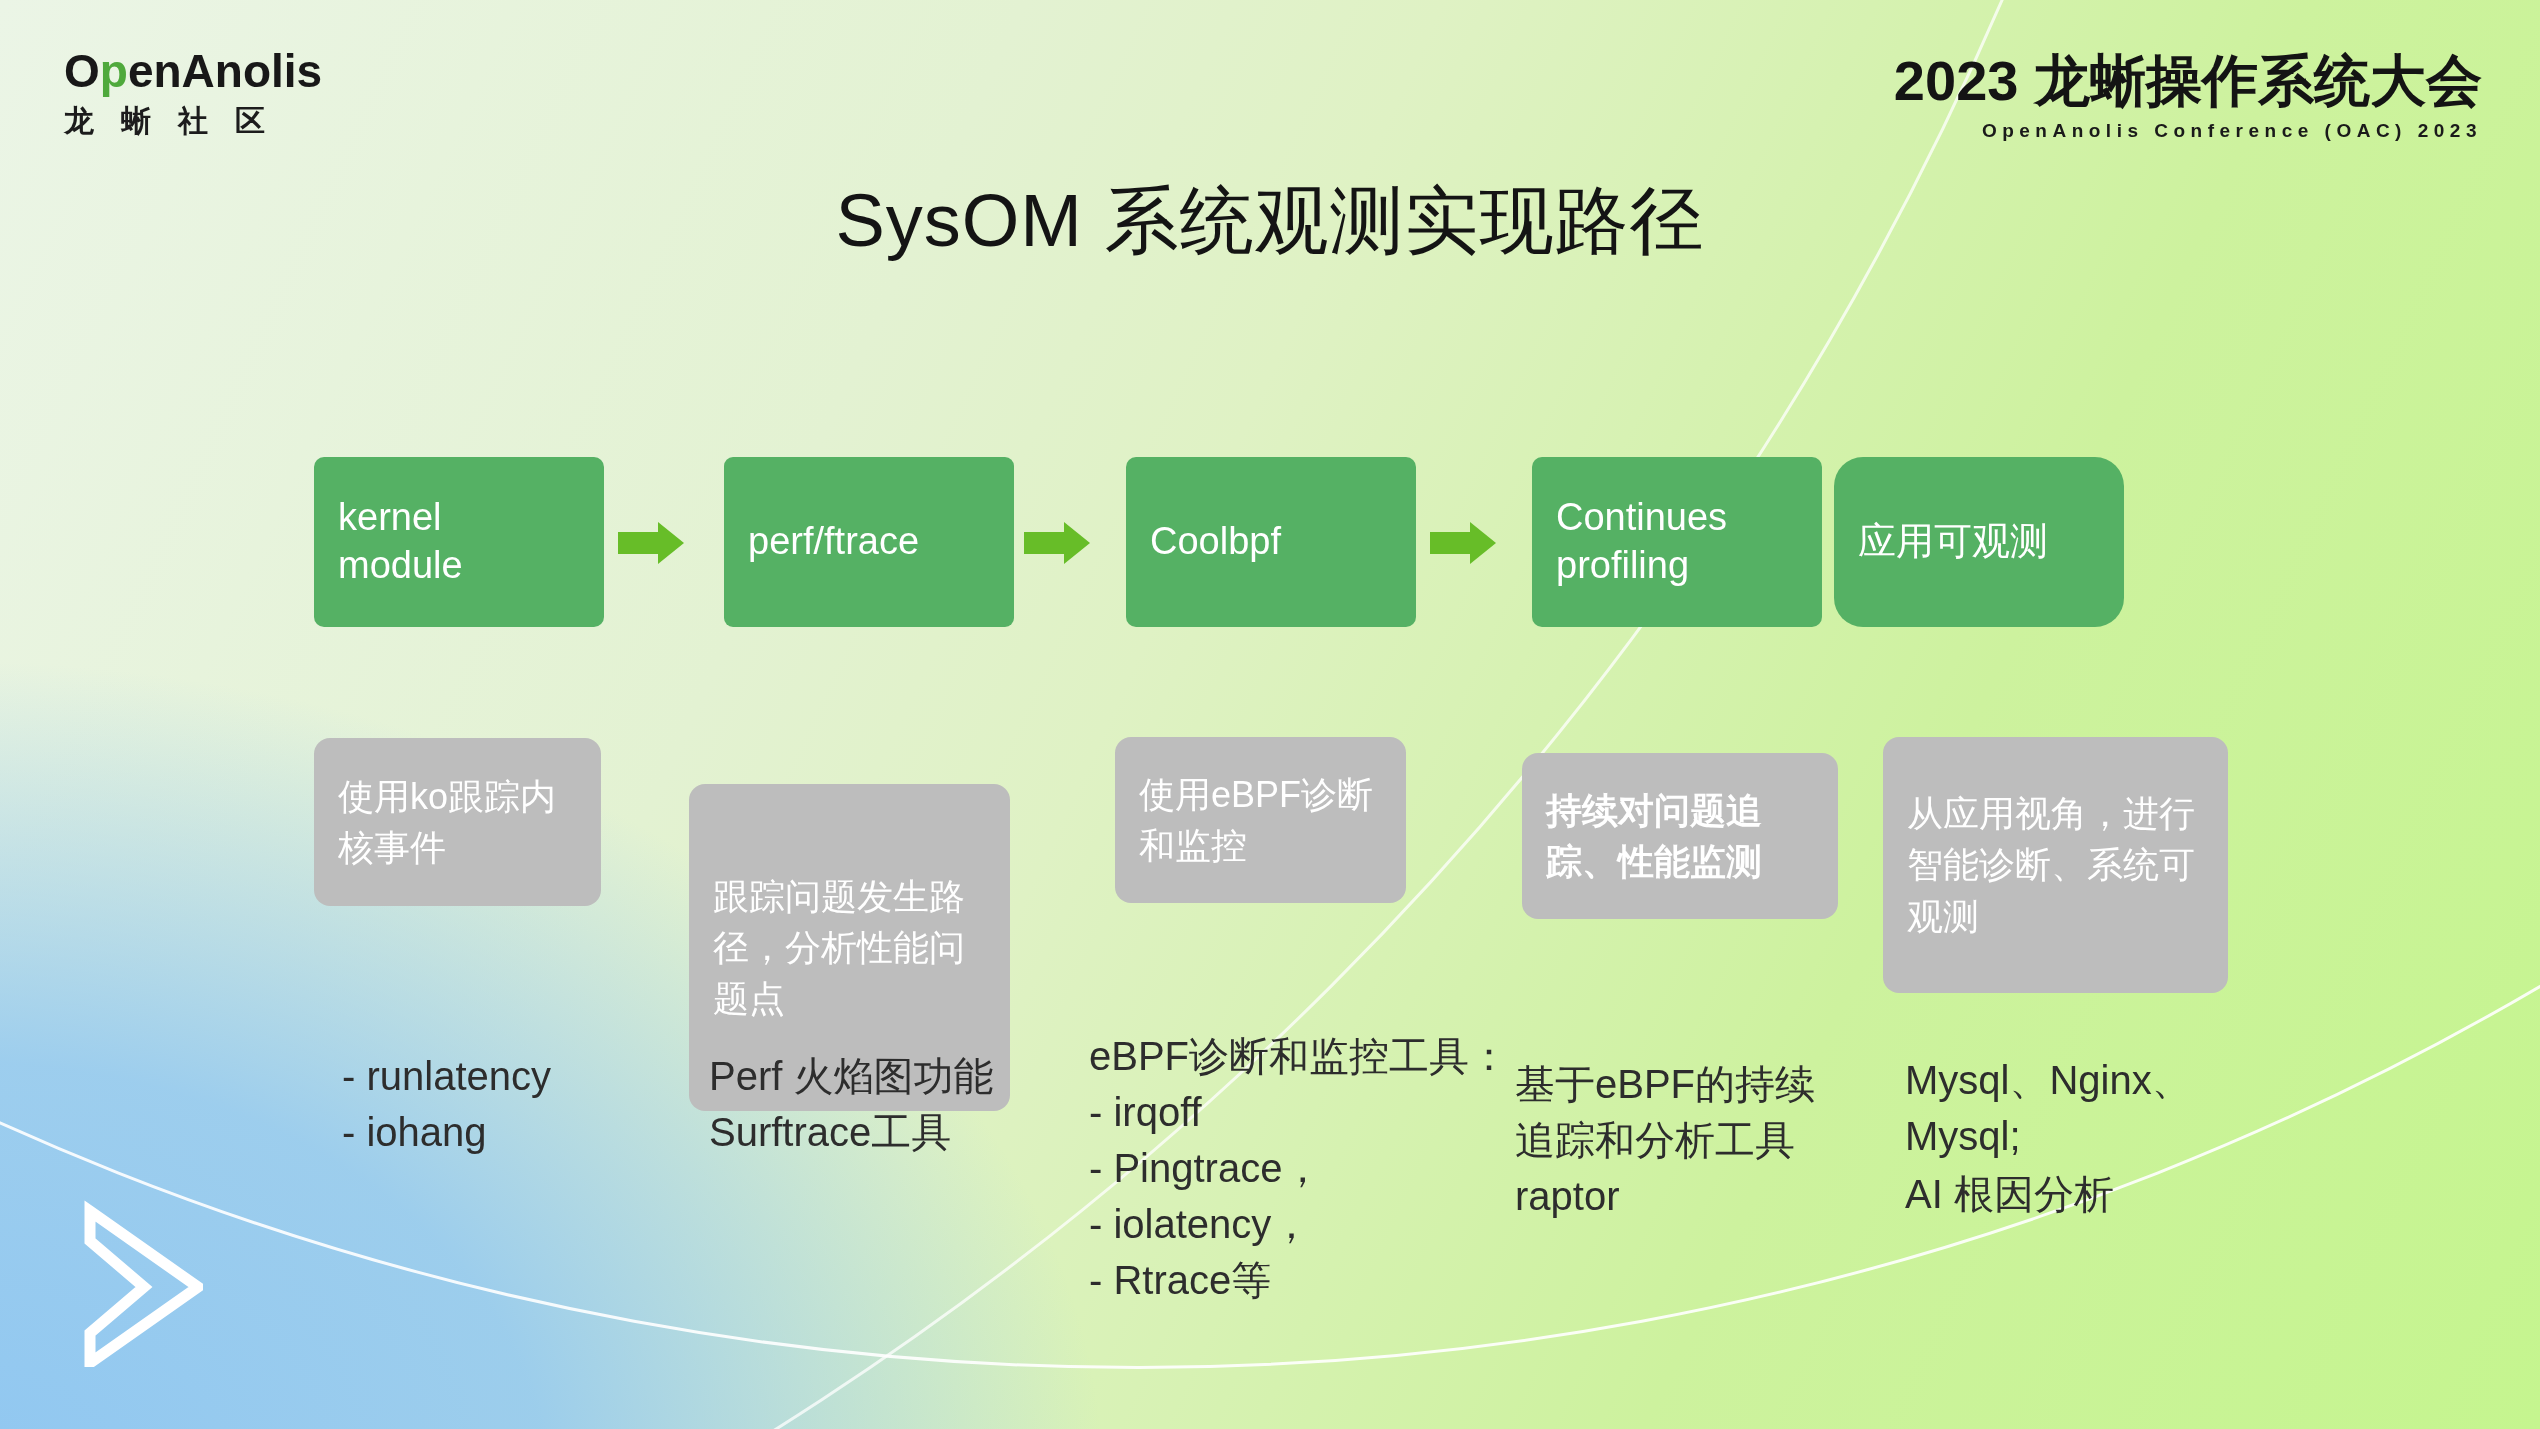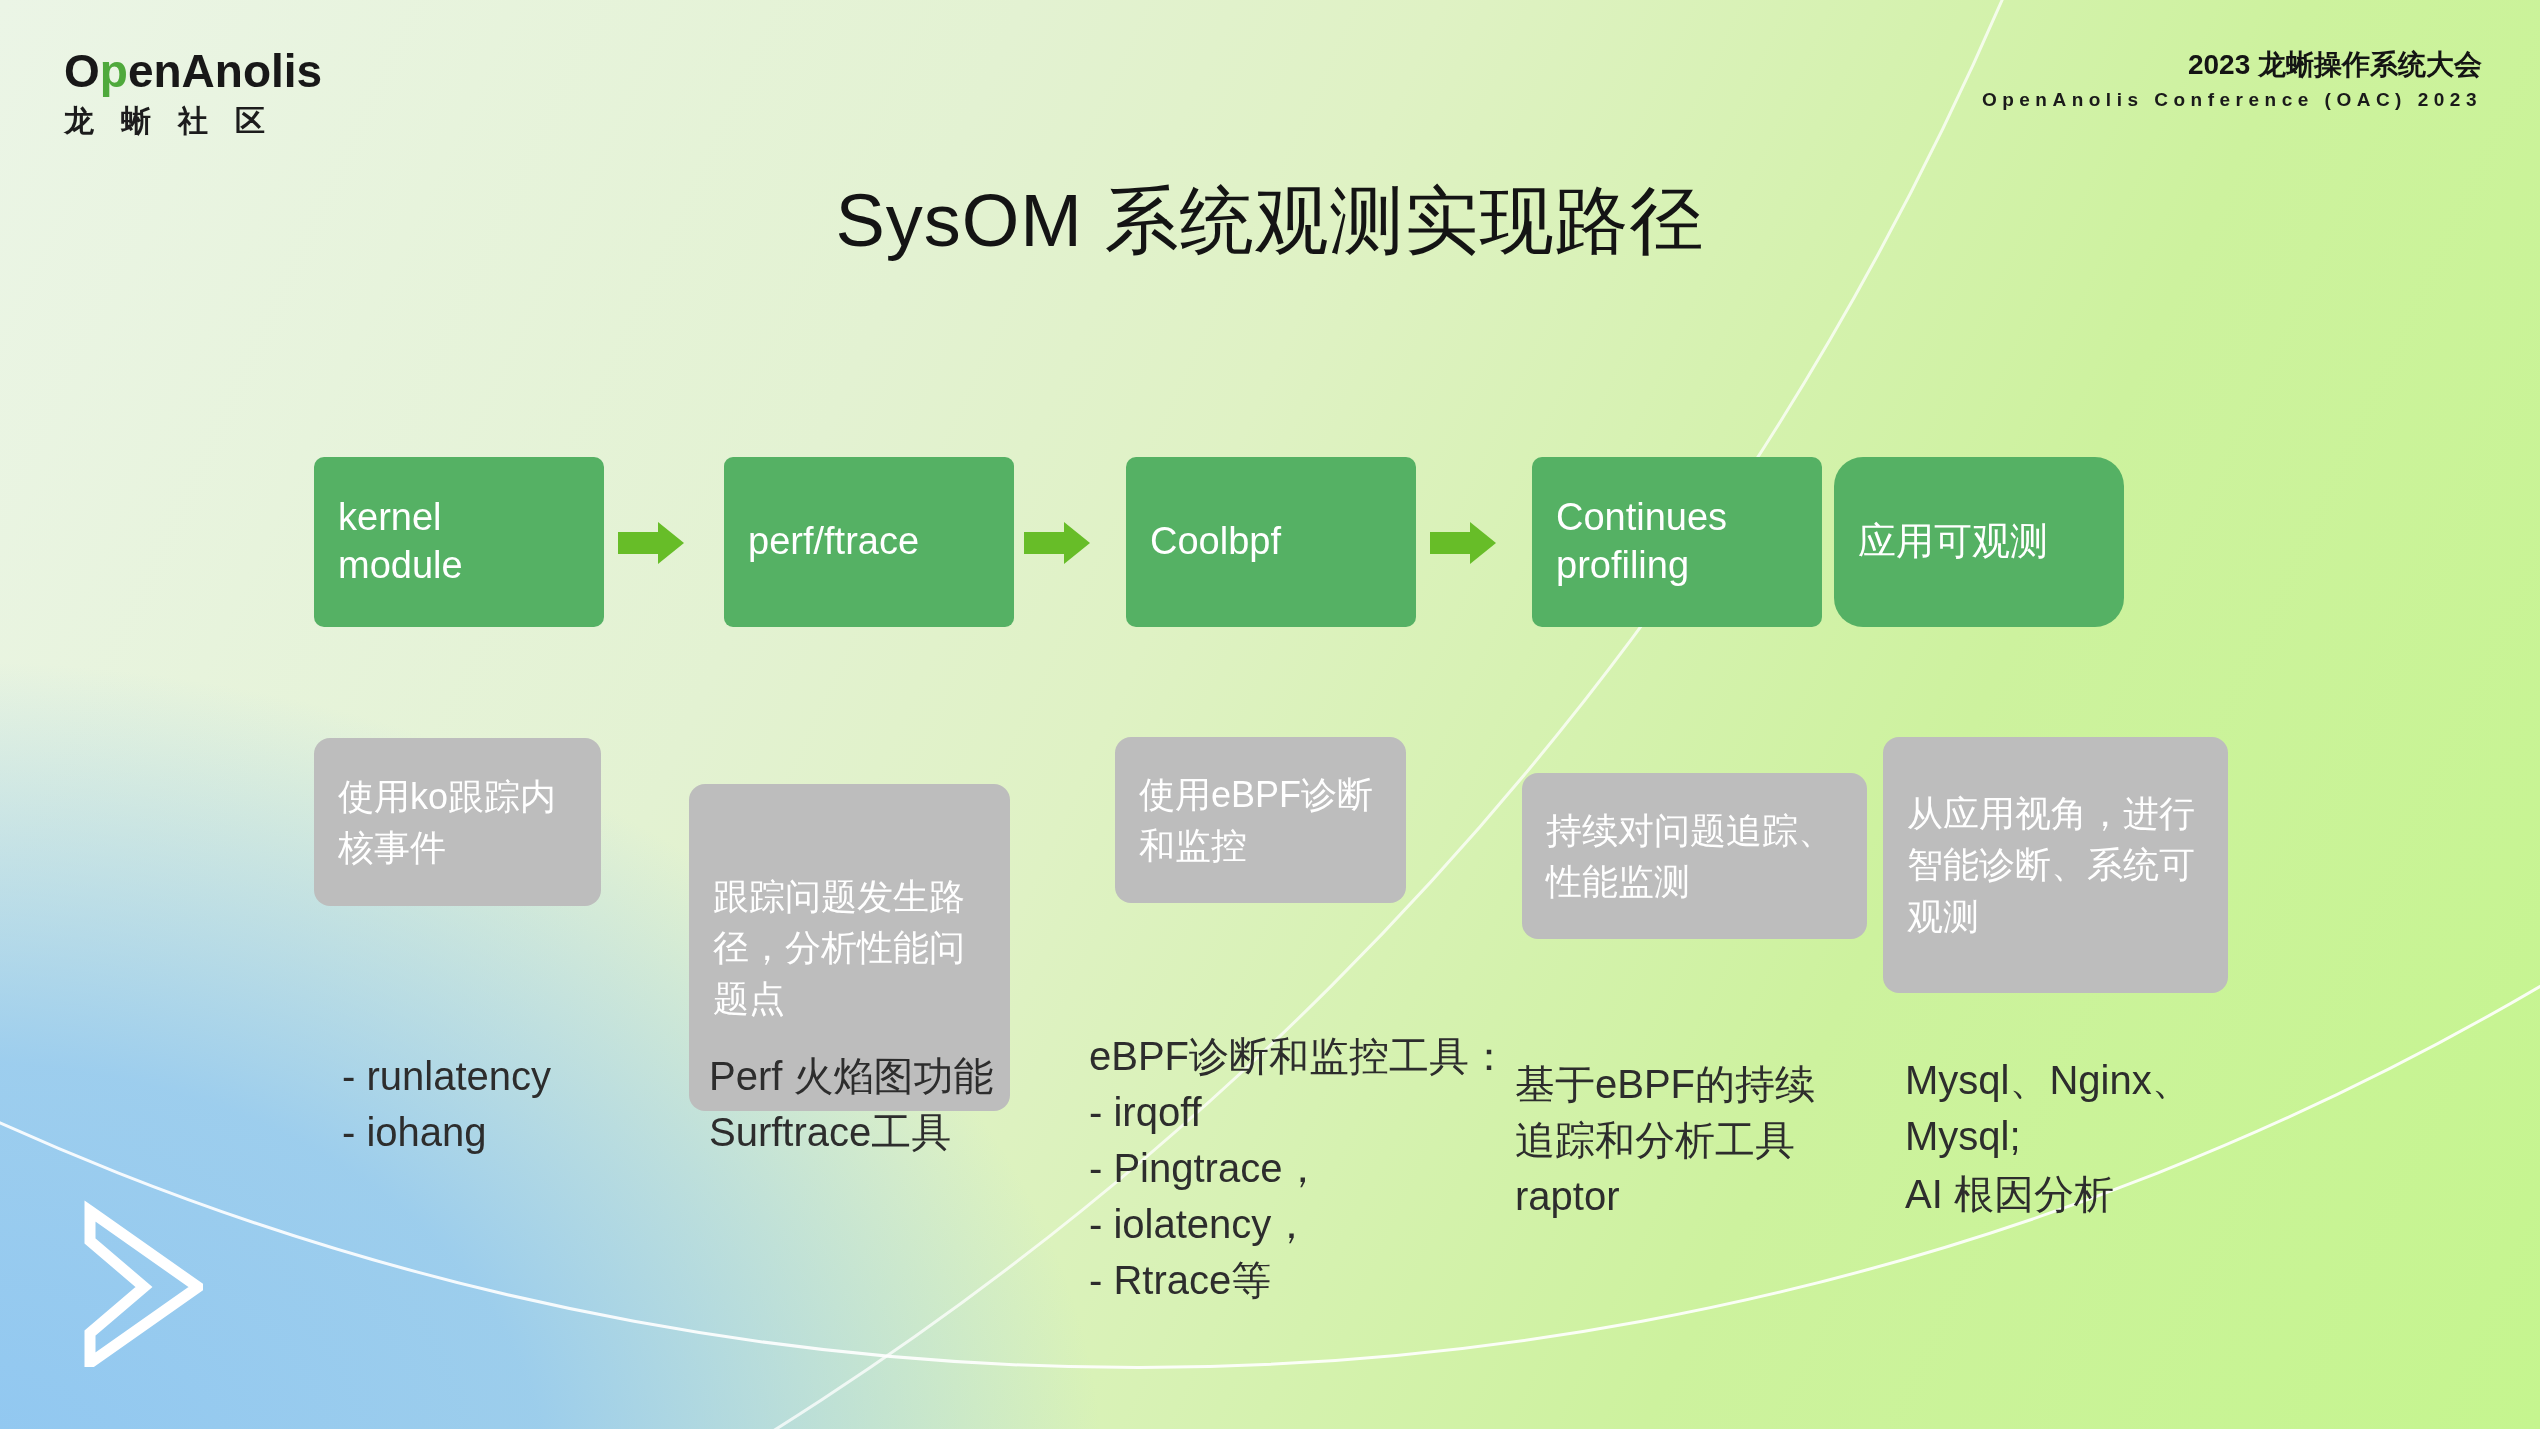--- a/index.html
+++ b/index.html
@@ -13,21 +13,21 @@
   .arc{position:absolute;border-radius:50%;pointer-events:none;z-index:1;}
   .arc-a{width:6374px;height:6374px;left:-4113px;top:-4459px;border:3px solid rgba(255,255,255,.75);}
   .arc-c{width:5536px;height:5536px;left:-1633px;top:-4173px;border:3px solid rgba(255,255,255,.9);}
 
   
   .logo{position:absolute;left:64px;top:48px;z-index:3;}
   .logo-text{font-size:46px;font-weight:bold;color:#181818;letter-spacing:0px;line-height:1;}
   .logo-p{color:#4FA93C;}
   .logo-sub{margin-top:12px;font-size:30px;font-weight:bold;color:#1c1c1c;letter-spacing:27px;line-height:1;}
   .conf{position:absolute;right:58px;top:50px;text-align:right;z-index:3;}
-  .conf-title{font-size:28px;font-weight:bold;color:#141414;line-height:1.1;}
+  .conf-title{font-size:56px;font-weight:bold;color:#141414;line-height:1.1;}
   .conf-sub{margin-top:8px;font-size:19px;font-weight:bold;color:#1a1a1a;letter-spacing:5.5px;}
 
   .title{position:absolute;left:0;right:0;top:156px;margin:16px;text-align:center;
     font-size:74px;font-weight:500;color:#141414;z-index:3;letter-spacing:1px;}
 
   
   .gbox{position:absolute;top:457px;height:170px;width:290px;background:var(--box-green,#55B164);
     border-radius:10px;display:flex;align-items:center;z-index:2;}
   .gbox .lbl{color:#fff;font-size:38px;line-height:1.26;padding-left:24px;max-width:205px;}
   .s1{left:314px;} .s2{left:724px;border-radius:9px;} .s3{left:1126px;} .s4{left:1532px;} .s5{left:1834px;border-radius:29px;}
@@ -40,21 +40,21 @@
     border-left:26px solid var(--arrow-green,#67BD28);}
   .a1{left:618px;} .a2{left:1024px;} .a3{left:1430px;} .a4{left:1836px;}
 
   
   .dbox{position:absolute;background:var(--box-gray,#BDBDBD);border-radius:16px;
     display:flex;align-items:center;z-index:2;}
   .dbox .txt{color:#fff;font-size:36px;line-height:1.42;padding:0 24px;}
   .d1{left:314px;top:738px;width:287px;height:168px;}
   .d2{left:689px;top:737px;width:321px;height:327px;margin-top:47px;}
   .d3{left:1115px;top:737px;width:291px;height:166px;}
-  .d4{left:1522px;top:773px;width:345px;height:166px;}
+  .d4{left:1522px;top:753px;width:316px;height:166px;font-weight:bold;}
   .d5{left:1883px;top:737px;width:345px;height:256px;}
 
   
   .notes{position:absolute;z-index:2;color:#2d2d2d;font-size:40px;line-height:56px;}
   .notes span{display:block;}
   .gap-top{margin-top:2px;}
   .n1{left:342px;top:1048px;}
   .n2{left:709px;top:1048px;}
   .n3{left:1089px;top:1028px;}
   .n4{left:1515px;top:1056px;width:360px;}

